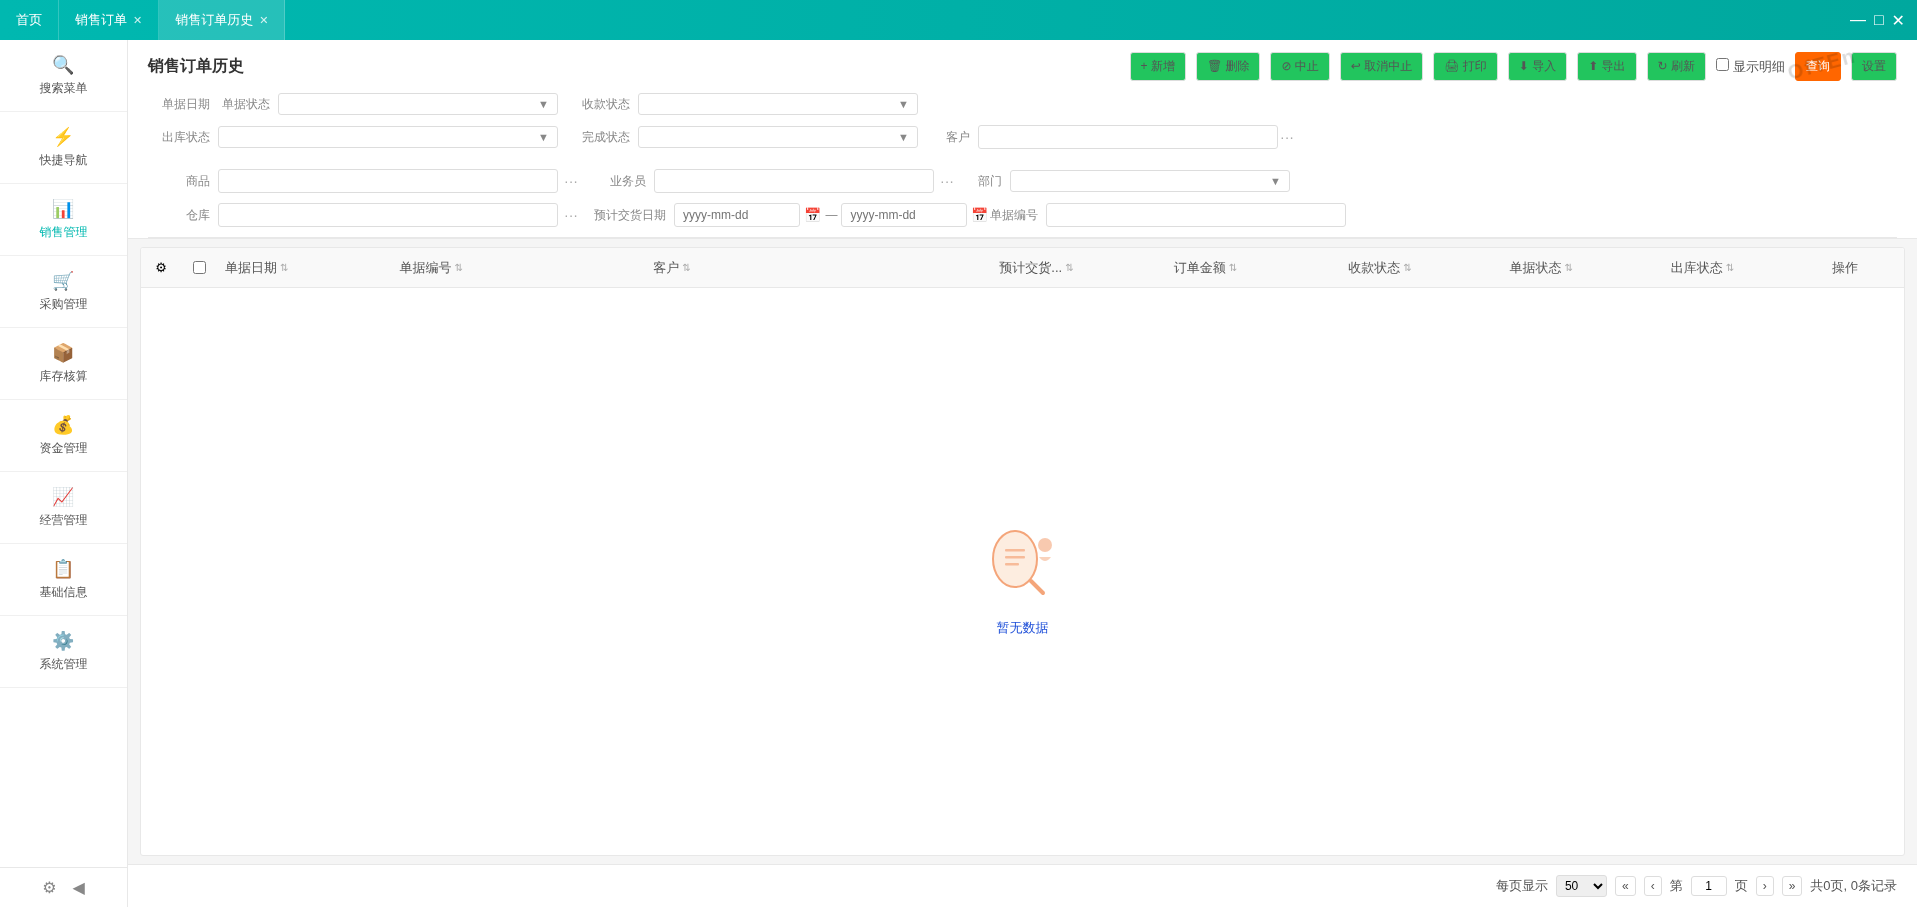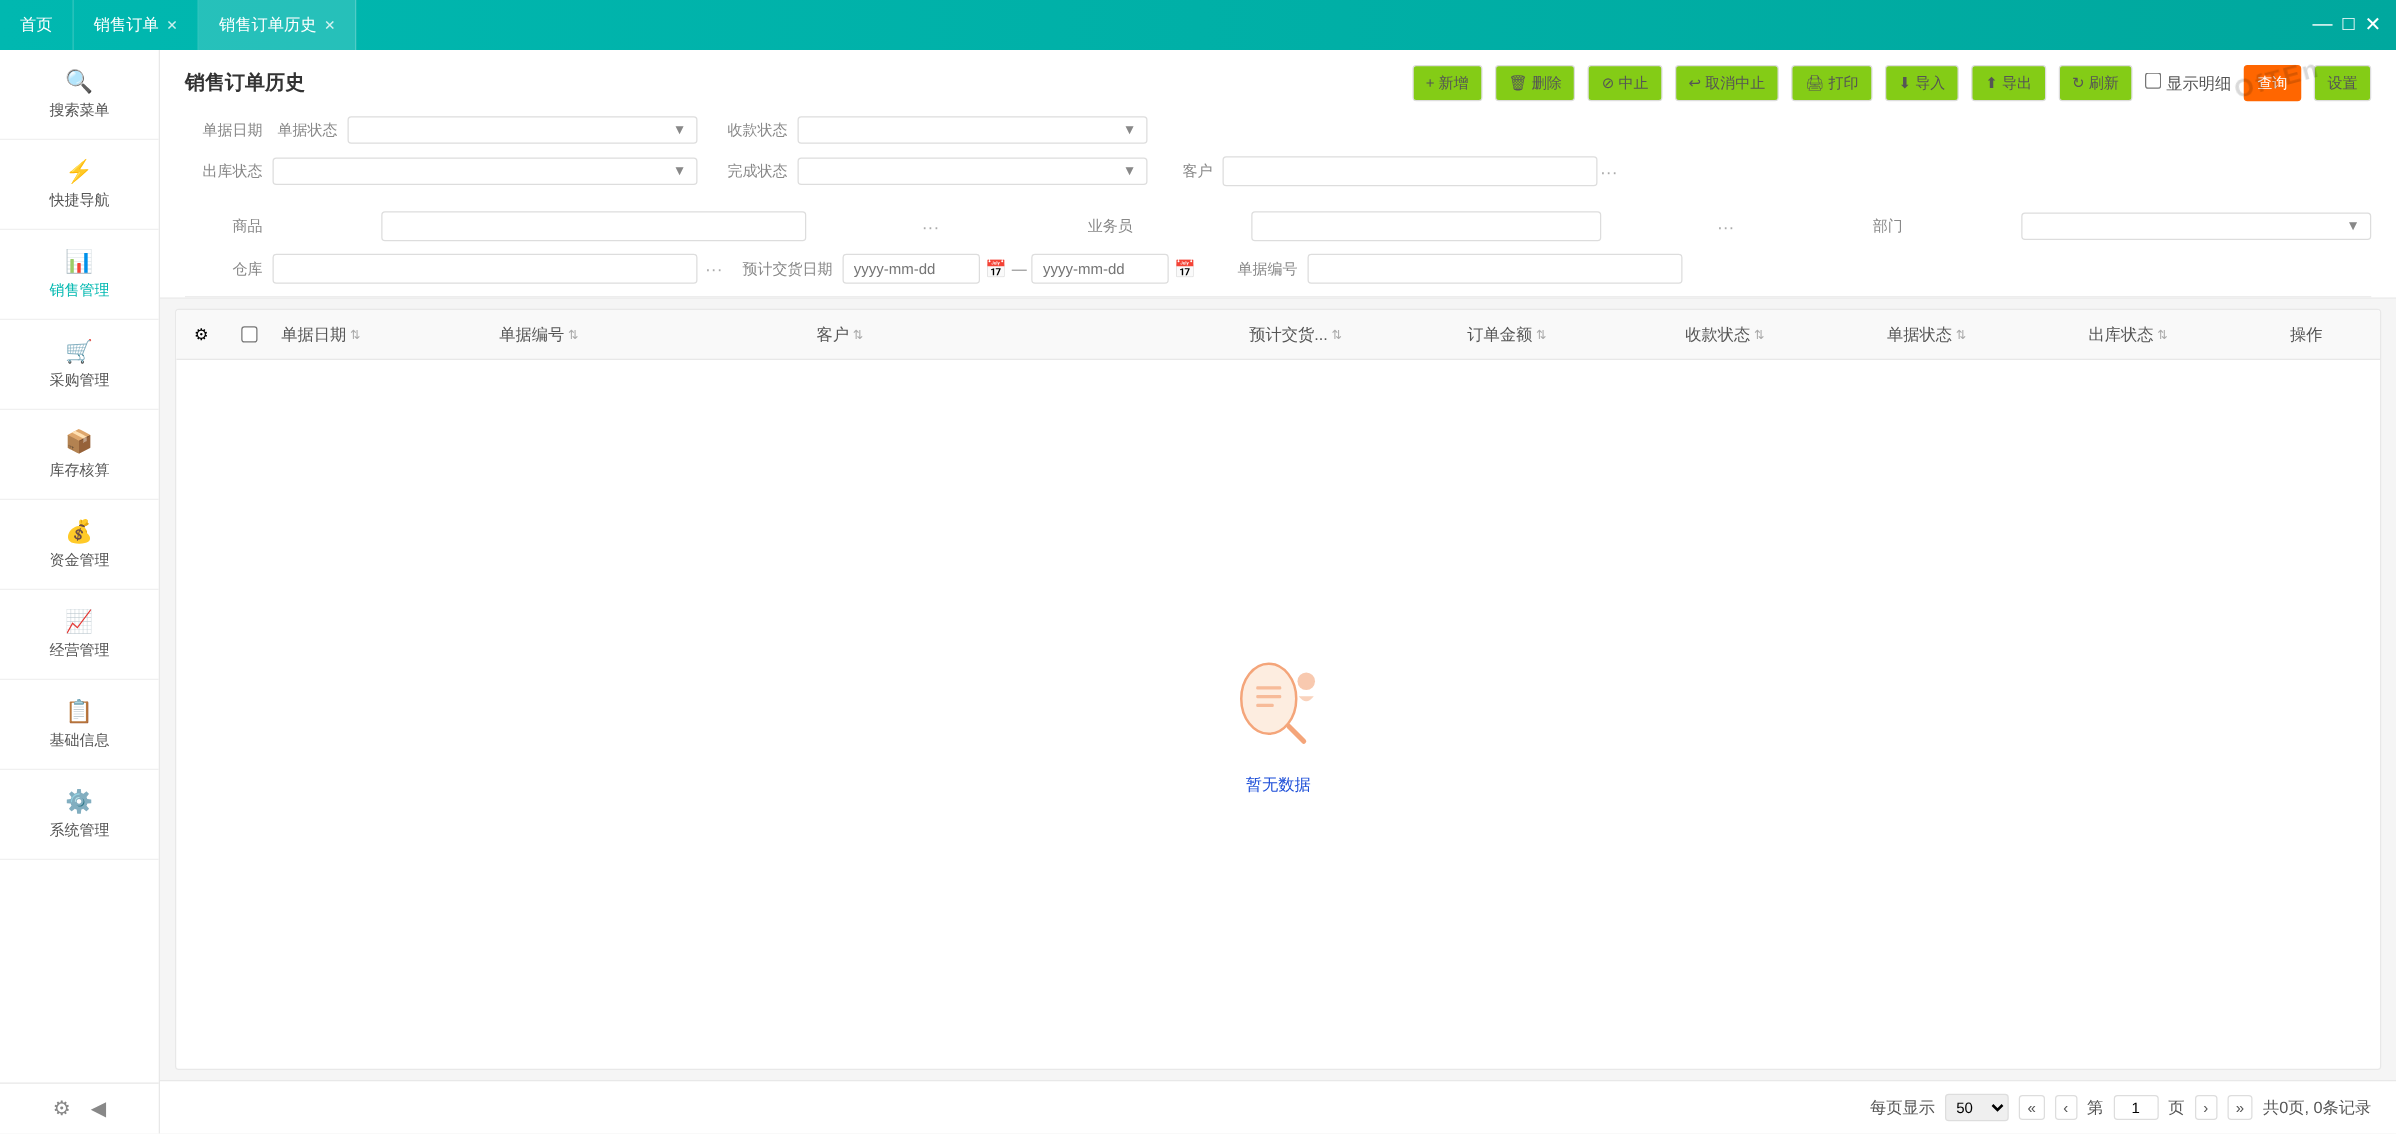--- a/index.html
+++ b/index.html
@@ -130,21 +130,21 @@
       display: flex;
       align-items: center;
       gap: 10px;
     }
     .toolbar-btn {
       display: flex;
       align-items: center;
       gap: 4px;
       padding: 5px 10px;
       border: 1px solid #ddd;
-      background: #84cc16;
+      background: #22c55e;
       border-radius: 3px;
       cursor: pointer;
       color: #555;
       font-size: 12px;
     }
     .toolbar-btn.orange { background: #ff6600; color: white; border-color: #ff6600; }
     .display-toggle {
       display: flex;
       align-items: flex-start;
       gap: 4px;
@@ -240,21 +240,21 @@
       align-items: center;
       gap: 4px;
       flex: 1;
     }
     .date-input {
       border: 1px solid #ddd;
       border-radius: 3px;
       padding: 4px 8px;
       font-size: 12px;
       color: #ccc;
-      width: 110px;
+      width: 126px;
       outline: none;
     }
     .date-icon { font-size: 14px; color: #ff9966; cursor: pointer; }
     .date-sep { color: #888; font-size: 12px; }
     .collapse-row {
       text-align: center;
       padding: 4px 0 0 0;
       color: #00b8b0;
       font-size: 12px;
       cursor: pointer;
@@ -502,21 +502,21 @@
             <span class="filter-label" style="min-width: 60px;">完成状态</span>
             <div class="filter-select" style="flex: 1; max-width: 280px; margin-right: 20px;">
               <span class="filter-select-text"></span>
               <span class="filter-select-arrow">▼</span>
             </div>
             <span class="filter-label" style="min-width: 40px;">客户</span>
             <input class="filter-input" type="text" style="flex: 1 1 0%; max-width: 300px;">
             <span class="filter-dots">···</span>
           </div>
 
-          <div class="filter-row" style="margin-top: 20px; justify-content: space-between;">
+          <div class="filter-row" style="margin-top: 20px;">
             <span class="filter-label">商品</span>
             <input class="filter-input" type="text" style="flex: 1 1 0%; max-width: 340px; margin-right: 4px;">
             <span class="filter-dots" style="margin-right: 16px;">···</span>
             <span class="filter-label" style="min-width: 60px;">业务员</span>
             <input class="filter-input" type="text" style="flex: 1 1 0%; max-width: 280px; margin-right: 4px;">
             <span class="filter-dots" style="margin-right: 16px;">···</span>
             <span class="filter-label" style="min-width: 40px;">部门</span>
             <div class="filter-select" style="flex: 1; max-width: 280px;">
               <span class="filter-select-text"></span>
               <span class="filter-select-arrow">▼</span>

